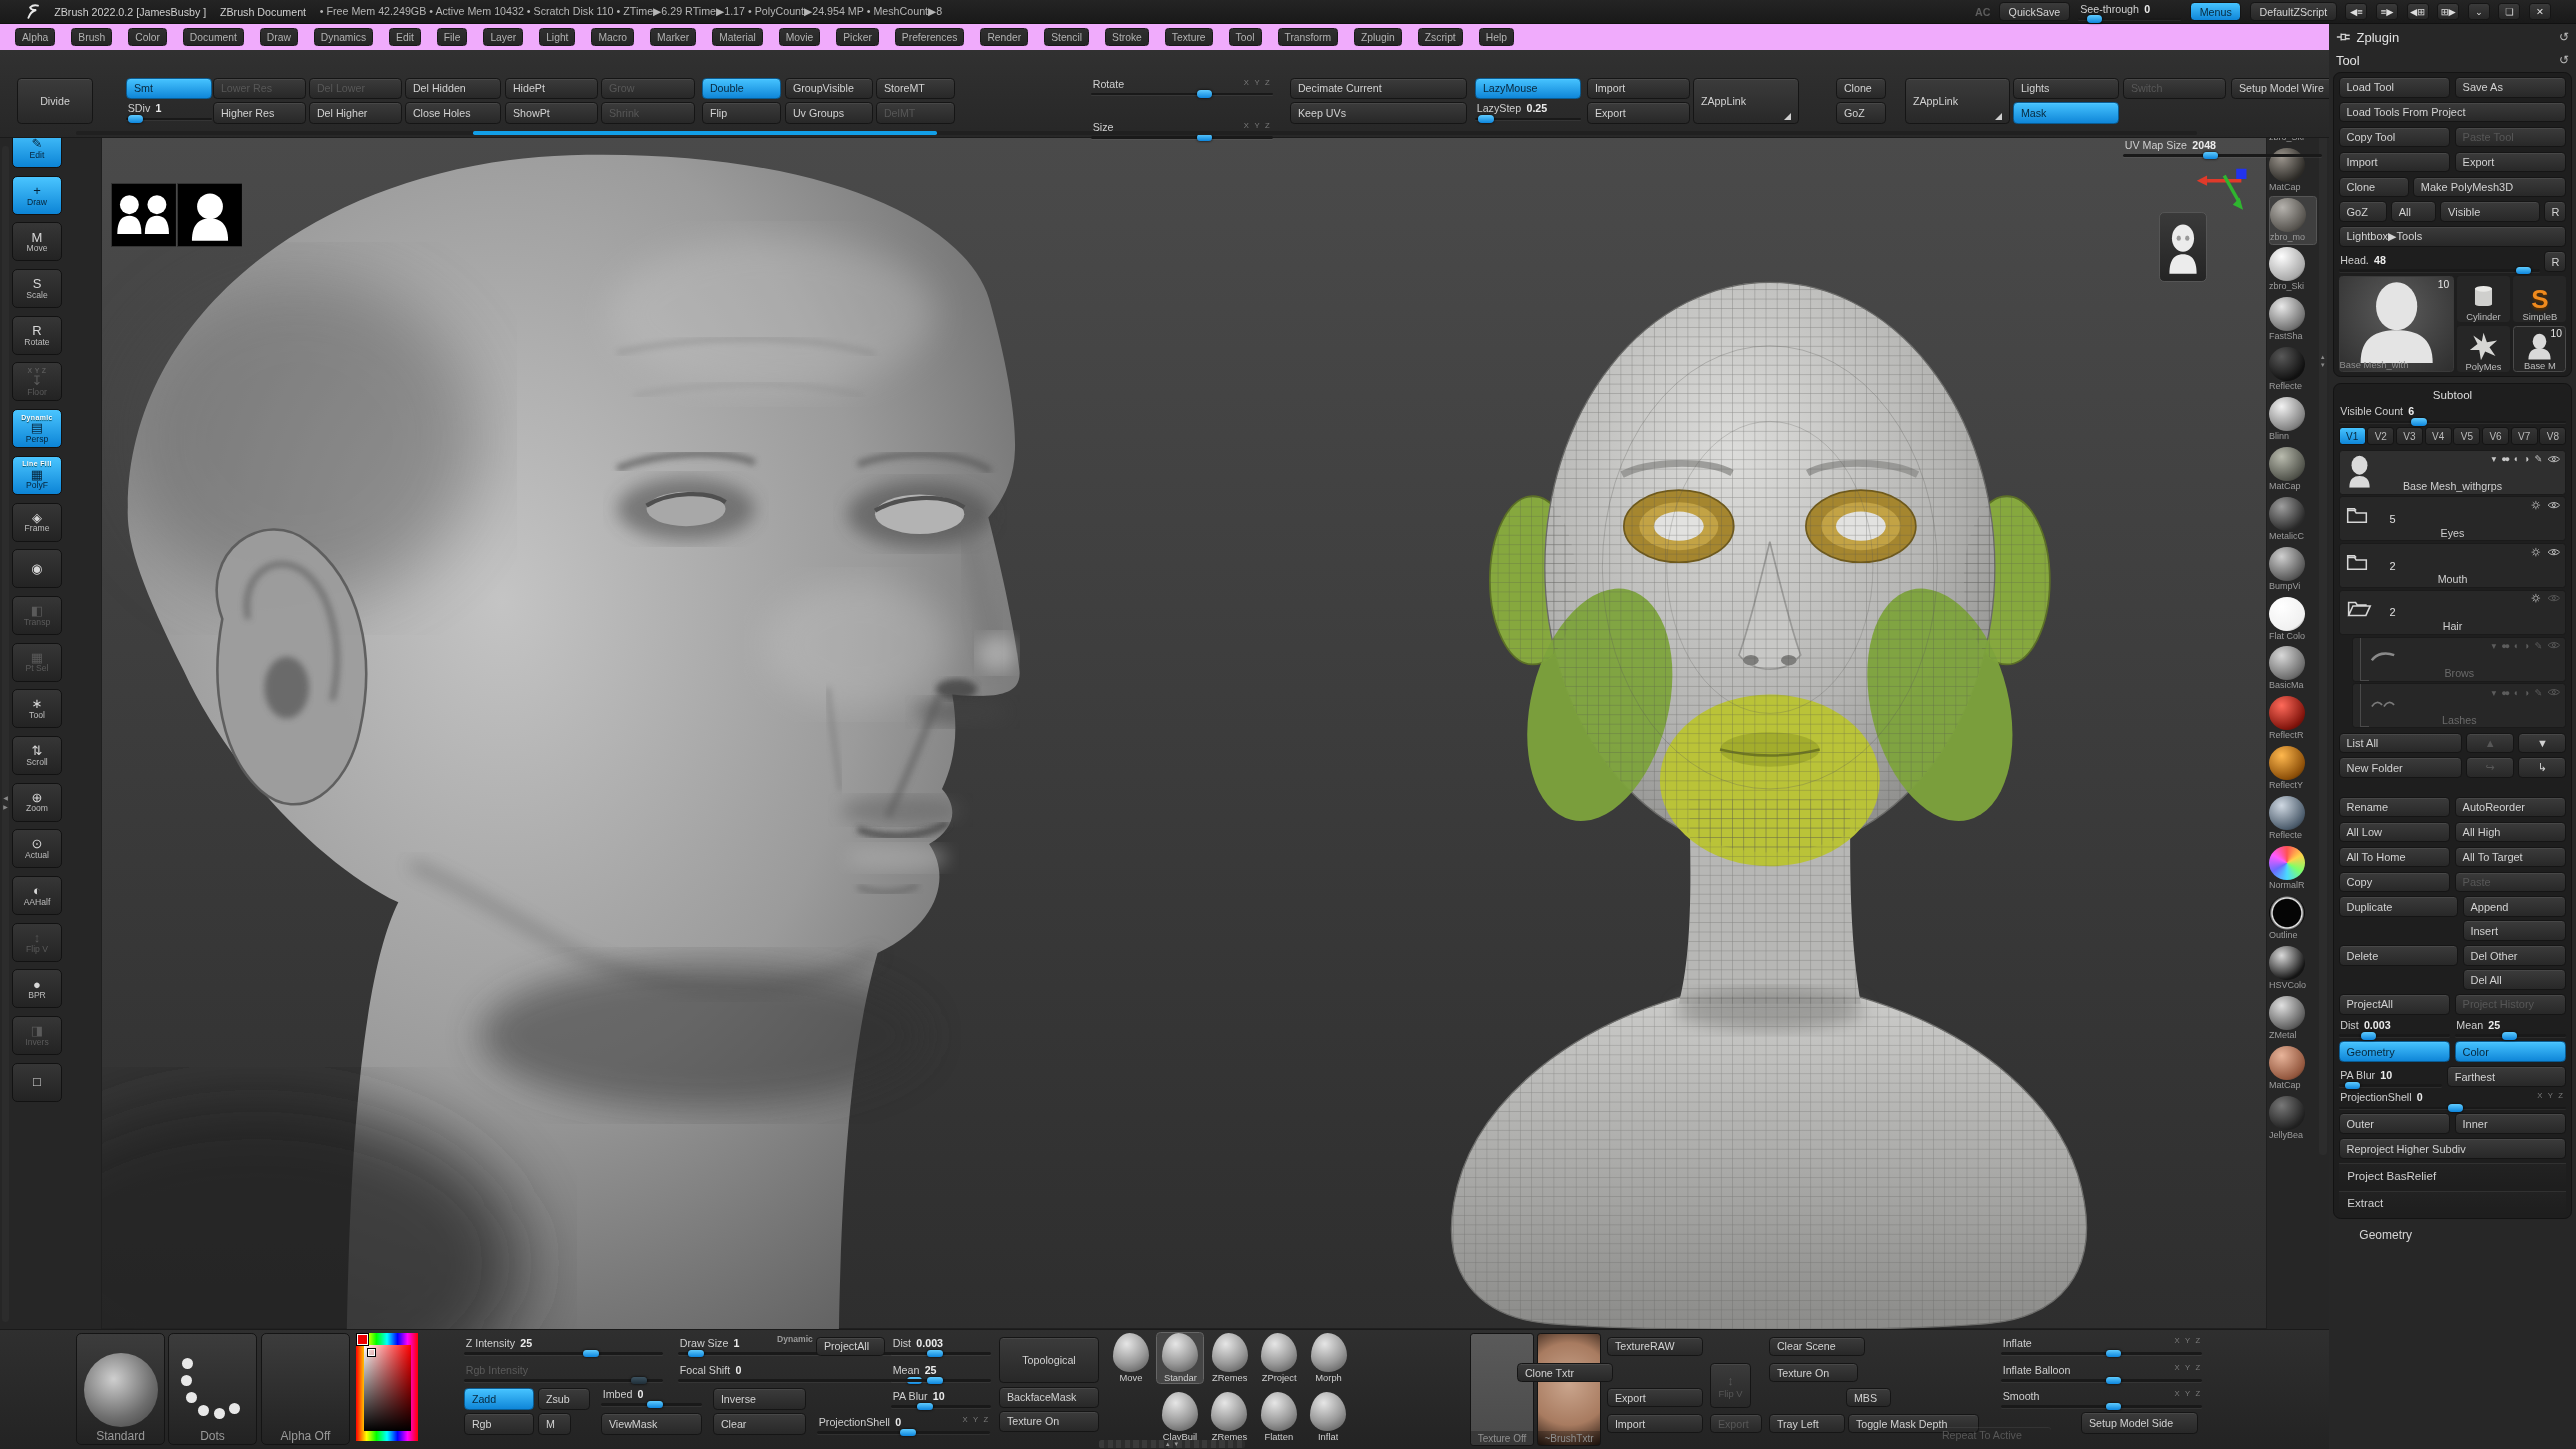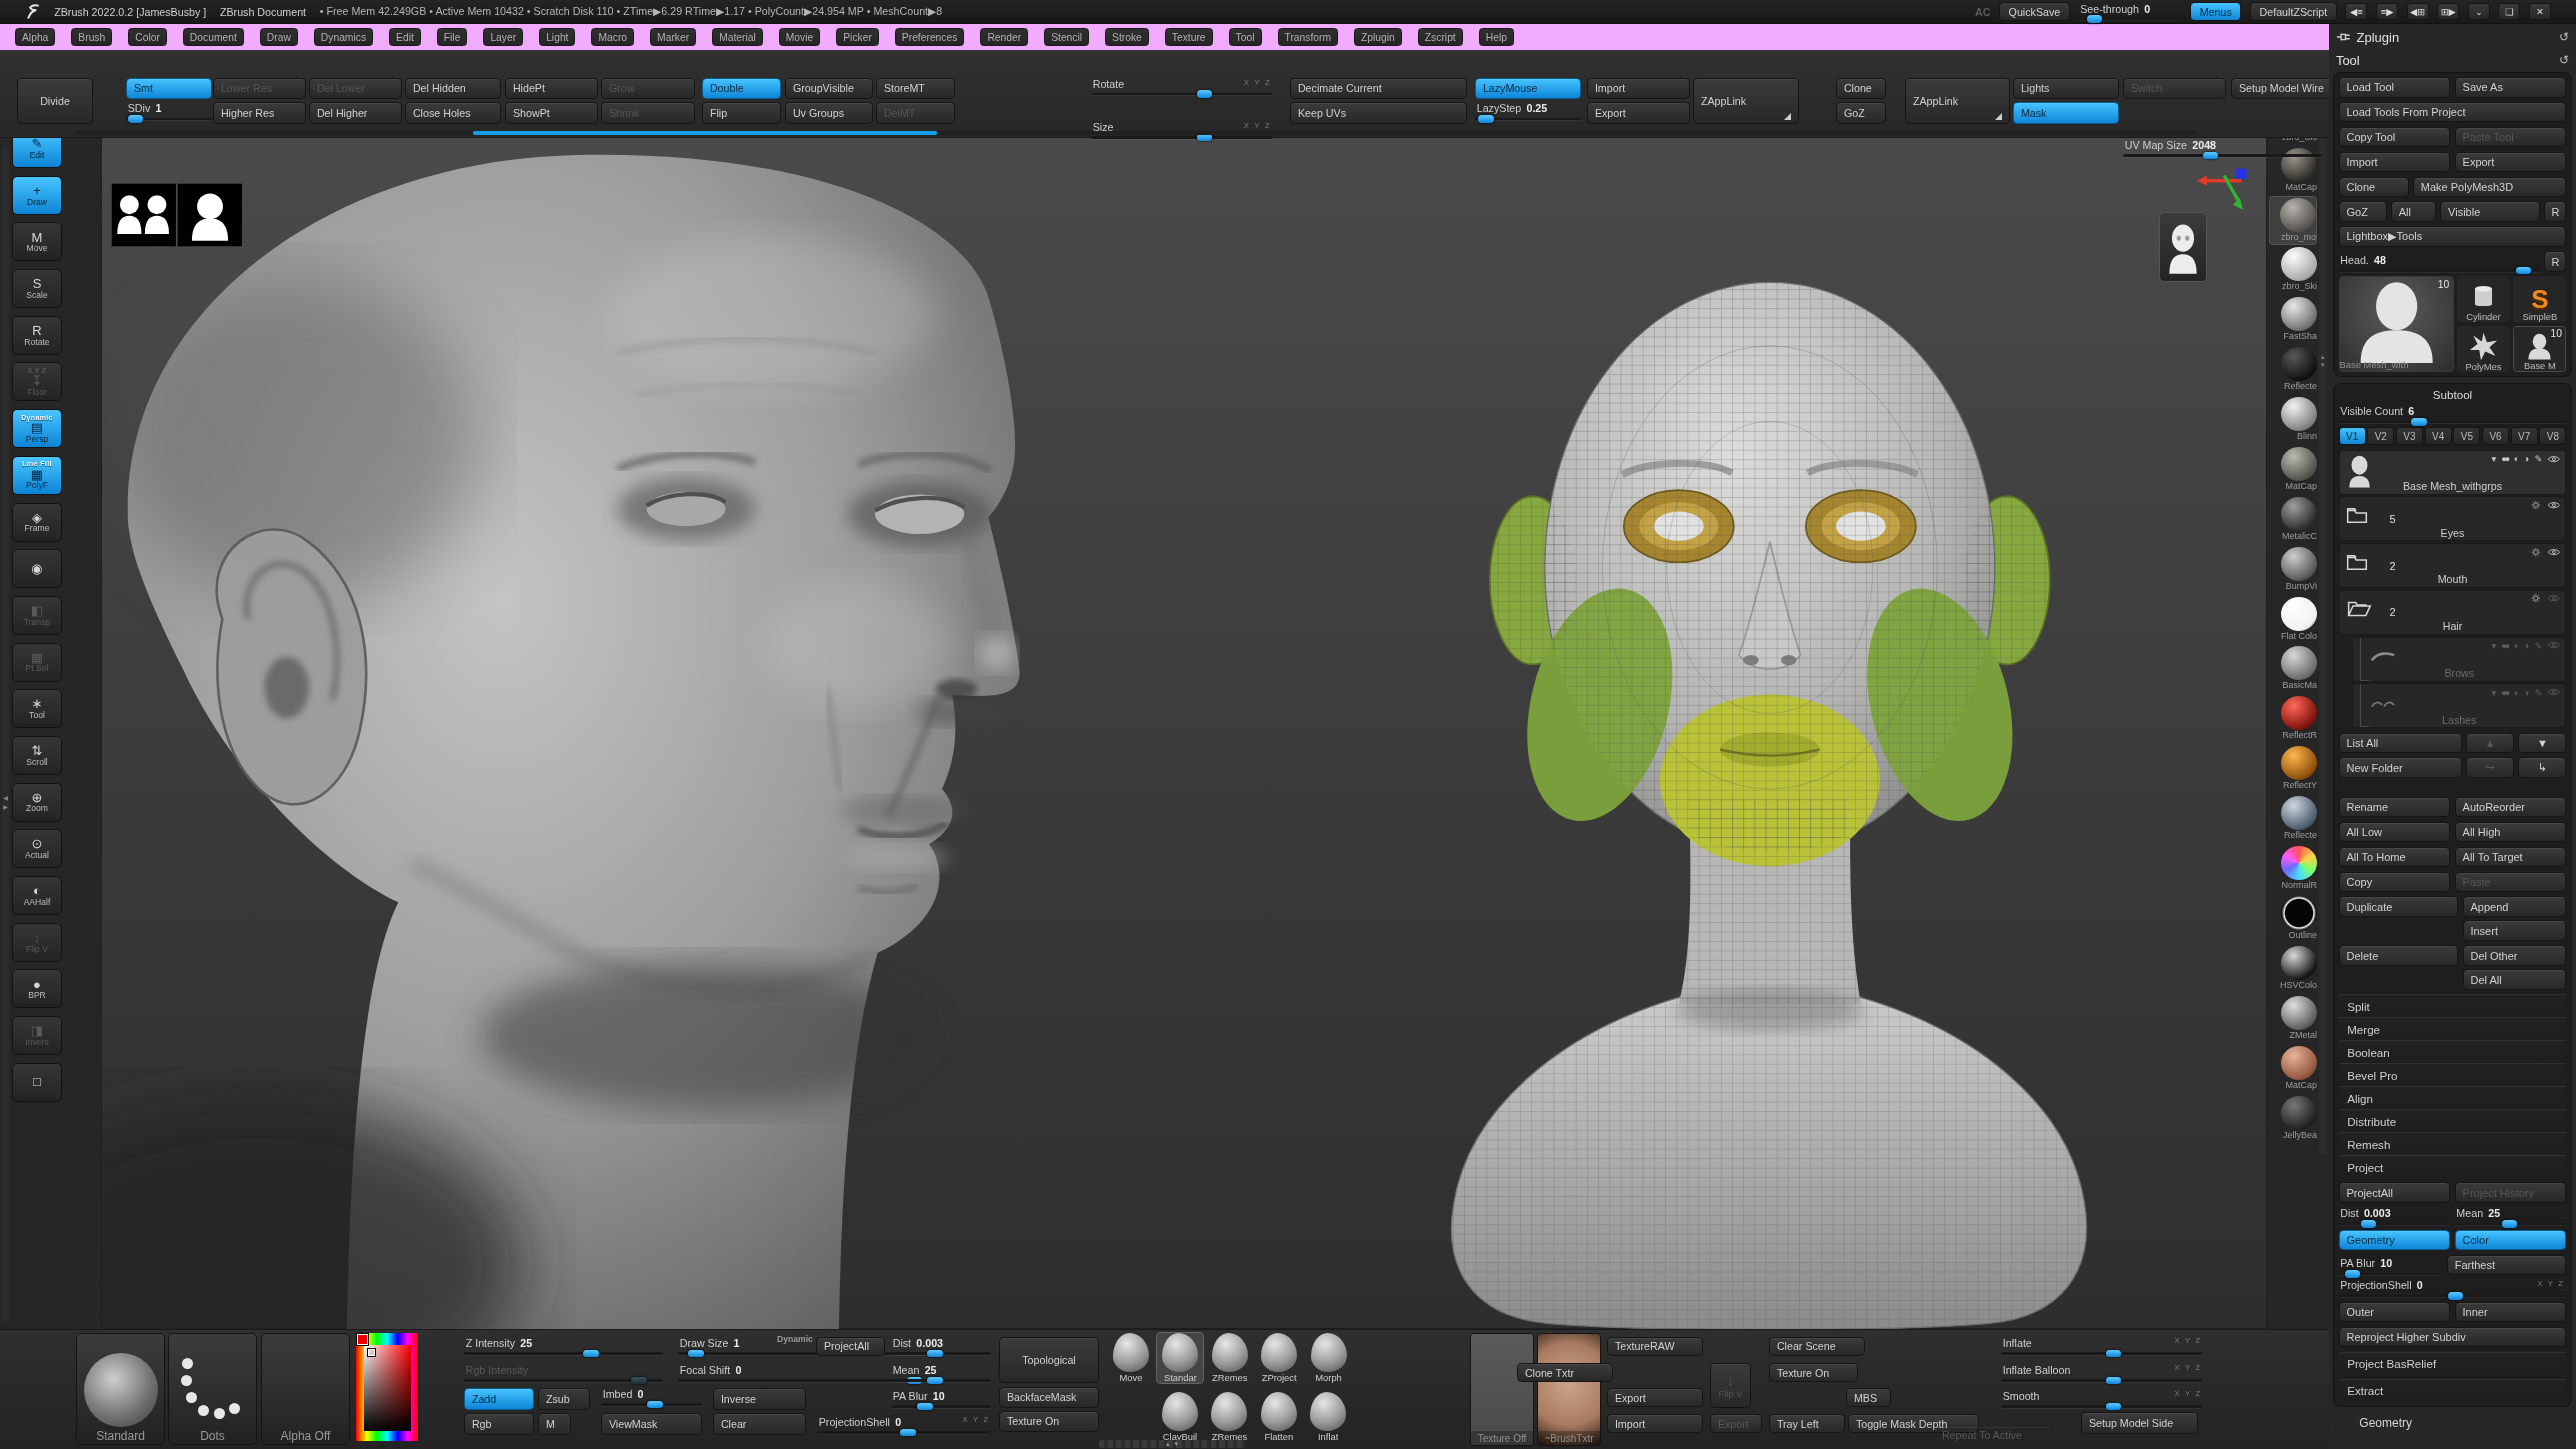--- a/index.html
+++ b/index.html
@@ -42,21 +42,21 @@
   .vscroll{position:absolute;left:1.7px;top:146px;width:7.7px;height:1176px;background:#2c2c2c;border-radius:3.4px;z-index:15}
   .vscroll .arrows{position:absolute;left:0;top:648px;width:7.7px;display:flex;flex-direction:column;gap:1.7px;align-items:center;font-size:6px;color:#888}
   .canvas{position:absolute;left:101px;top:137px;width:2166px;height:1192px;background:linear-gradient(#4a4a4a,#2e2e2e);border:0.9px solid #1f1f1f;z-index:5}
   .scene{position:absolute;left:0;top:0}
   .alpha-thumbs{position:absolute;left:8.6px;top:45px;display:flex;gap:1.7px}
   .alpha-thumb{width:65px;height:64px;background:#000;border:0.9px solid #333}
   .camview{position:absolute;left:2057px;top:74px;width:48px;height:70px;background:linear-gradient(#3a3a3a,#242424);border:0.9px solid #555;border-radius:5.2px;display:flex;align-items:center;justify-content:center}
   .axisw{position:absolute;left:2093px;top:29px}
   .hscroll{position:absolute;left:1099px;top:110px;width:146px;height:7.7px;background:repeating-linear-gradient(90deg,#3a3a3a 0 5.2px,#2c2c2c 5.2px 8.6px);border-radius:2.6px;display:flex;align-items:center;justify-content:center;gap:2.6px;font-size:6px;color:#999}
   .matshelf{position:absolute;left:2269px;top:96px;width:48px;display:flex;flex-direction:column;gap:0.9px;z-index:20}
-  .mat{height:49px;display:flex;flex-direction:column;align-items:flex-end;padding-top:1.7px;border-radius:3.4px;cursor:default}
+  .mat{height:49px;display:flex;flex-direction:column;align-items:flex-start;padding-top:1.7px;border-radius:3.4px;cursor:default}
   .mat.selected{background:#3f3f3f;border:0.9px solid #555}
   .mat .sphere{width:36px;height:34px;border-radius:50%;background:radial-gradient(circle at 35% 28%,var(--c1,#ddd),var(--c2,#555) 72%,#141414 100%)}
   .mat.rainbow .sphere{background:conic-gradient(#ff5252,#ffd24a,#7dff6a,#4ad9ff,#6a6aff,#ff5aff,#ff5252);border-radius:50%}
   .mat.outline .sphere{background:radial-gradient(circle at 50% 50%,#050505 55%,#f2f2f2 60%,#0a0a0a 70%)}
   .mat .mlabel{font-size:9px;color:#9c9c9c;max-width:48px;overflow:hidden;white-space:nowrap}
   .matscroll{position:absolute;left:2319px;top:96px;width:7.7px;height:1059px;background:#2c2c2c;border-radius:3.4px;z-index:15}
   .matscroll .arrows{position:absolute;top:258px;left:0;width:7.7px;display:flex;flex-direction:column;align-items:center;font-size:6px;color:#888;gap:1.7px}
   .rightpanel{position:absolute;right:0;top:24px;width:247px;height:1425px;background:#272727;padding:1.7px 4.3px;z-index:35}
   .pal-h{display:flex;align-items:center;gap:6px;height:23px;font-size:13px;color:#e2e2e2;padding:0 2.6px}
   .pal-h .reset{margin-left:auto;font-size:12px;color:#bbb}
@@ -920,31 +920,20 @@
         <button class="btn">Insert</button>
       </div>
     </div>
     <div class="row">
       <button class="btn grow tall">Delete</button>
       <div class="col grow">
         <button class="btn">Del Other</button>
         <button class="btn">Del All</button>
       </div>
     </div>
-    <div>
-
-    <div class="sec">Split</div>
-        <div class="sec">Merge</div>
-        <div class="sec">Boolean</div>
-        <div class="sec">Bevel Pro</div>
-        <div class="sec">Align</div>
-        <div class="sec">Distribute</div>
-        <div class="sec">Remesh</div>
-        <div class="sec">Project</div>
-      </div>
     <div class="row">
       <button class="btn grow">ProjectAll</button>
       <button class="btn grow dim">Project History</button>
     </div>
     <div class="row">
       <div class="slider grow">
         <div class="lab">
             <span>Dist</span>
             <span class="val">0.003</span>
           </div>

